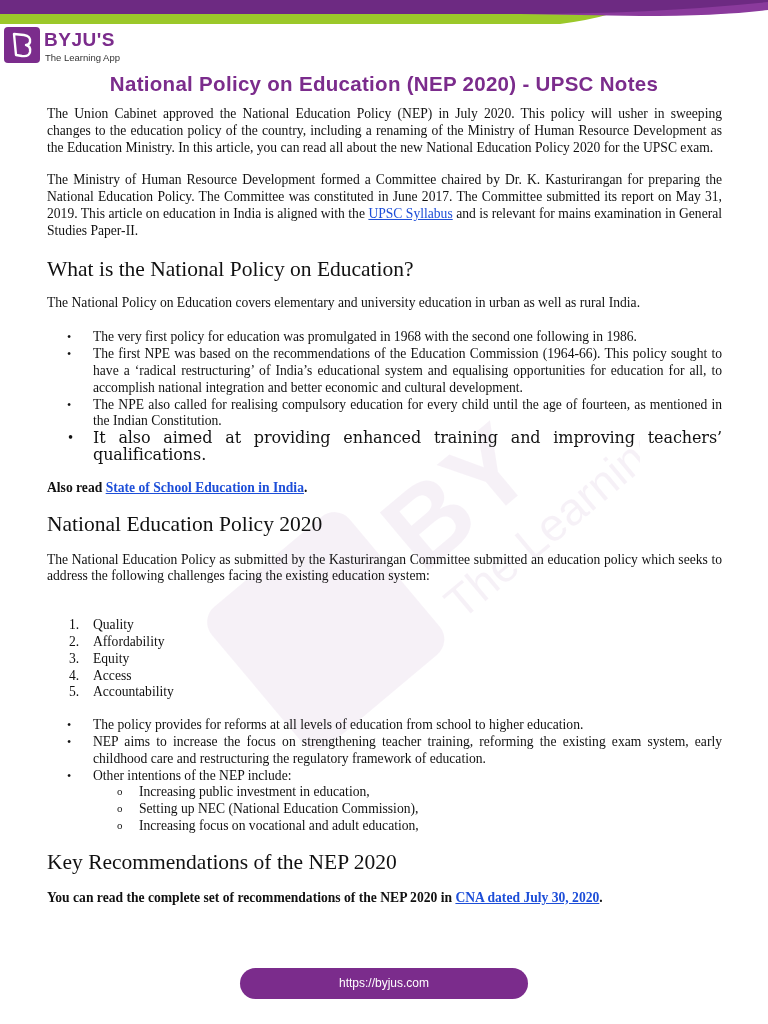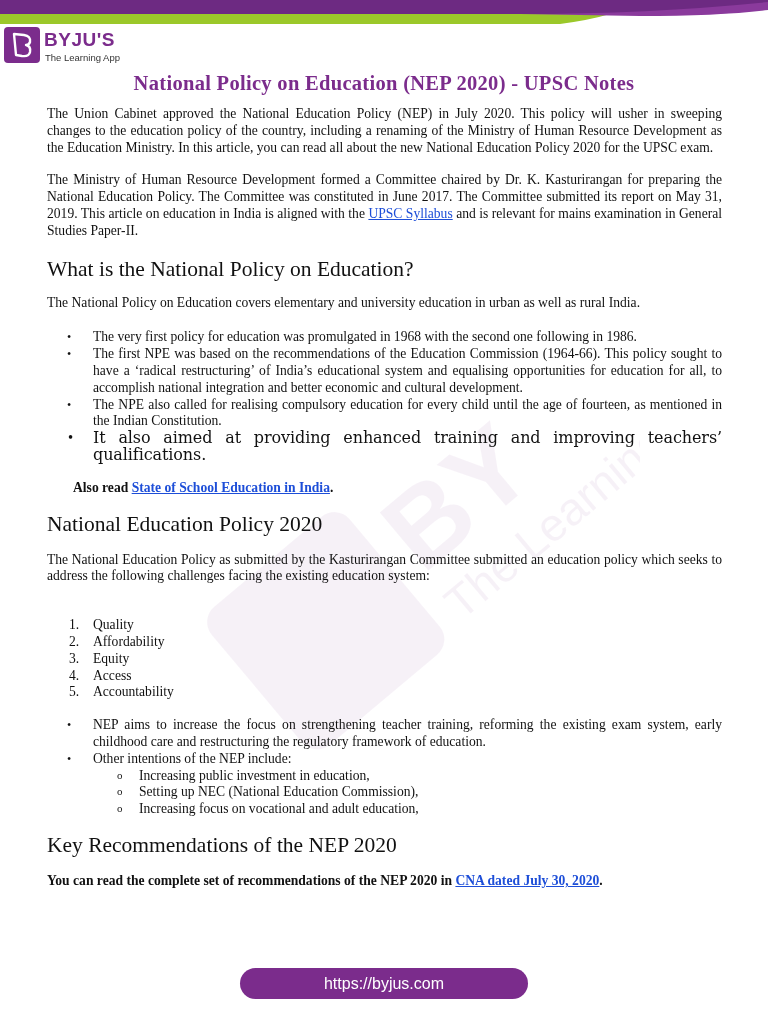--- a/index.html
+++ b/index.html
@@ -17,42 +17,42 @@
   .logo-text { margin-left: 4px; margin-top: 0; }
   .logo-name {
     font-family: "Liberation Sans", sans-serif; font-weight: bold; color: #7b2c8c;
     font-size: 19px; line-height: 26px; letter-spacing: 0.5px;
   }
   .logo-tag {
     font-family: "Liberation Sans", sans-serif; color: #333; font-size: 9.5px; line-height: 10px; margin-left: 1px;
   }
   .doc-title {
     position: absolute; left: 0; width: 768px; top: 72px; text-align: center;
-    font-family: Liberation Serif, serif; font-weight: bold; color: #7b2c8c;
+    font-family: Liberation Sans, sans-serif; font-weight: bold; color: #7b2c8c;
     font-size: 20.5px; letter-spacing: 0.3px; margin: 0;
   }
   .content { position: absolute; left: 47px; top: 106px; width: 675px; font-size: 13.6px; line-height: 16.8px; }
   p { margin: 0; text-align: justify; }
   .mb { margin-bottom: 16px; }
   h2 { font-weight: normal; font-size: 21.5px; margin: 0; line-height: 26px; }
   a { color: #1d4ed8; text-decoration: underline; }
   ul, ol { margin: 0; padding: 0; list-style: none; }
   .bul li { position: relative; padding-left: 46px; text-align: justify; }
   .bul li::before { content: "•"; position: absolute; left: 20px; top: 0; font-size: 12px; }
   .num li { position: relative; padding-left: 46px; }
   .num .n { position: absolute; left: 22px; }
   .sub li { position: relative; padding-left: 92px; }
   .sub li::before { content: "o"; position: absolute; left: 70px; top: -1px; font-size: 11px; }
   .sans-item { font-family: "DejaVu Serif", serif; font-size: 16px; letter-spacing: -0.1px; }
   .bold { font-weight: bold; }
   .watermark { position: absolute; left: 180px; top: 330px; width: 460px; height: 460px; opacity: 0.06; pointer-events: none; }
   .footer-pill {
     position: absolute; left: 240px; top: 968px; width: 288px; height: 31px;
     background: #7b2c8c; border-radius: 16px; color: #fff;
-    font-family: "Liberation Sans", sans-serif; font-size: 16px; line-height: 31px; text-align: center;
+    font-family: "Liberation Sans", sans-serif; font-size: 12px; line-height: 31px; text-align: center;
   }
 </style>
 </head>
 <body>
 
 <svg class="top-band" viewBox="0 0 768 26" preserveAspectRatio="none">
   <path d="M0 14 L610 14 Q590 20 560 24 L0 24 Z" fill="#9bc82a"></path>
   <path d="M0 0 L768 0 L768 8 Q740 14 700 14 L0 14 Z" fill="#6d2a82"></path>
   <path d="M520 14 Q650 14 768 2 L768 10 Q720 16 640 16 Z" fill="#8a3a9c"></path>
 </svg>
@@ -84,32 +84,33 @@
   <p class="mb"><span>The Ministry of Human Resource Development formed a Committee chaired by Dr. K. Kasturirangan for preparing the National Education Policy. The Committee was constituted in June 2017.  The Committee submitted its report on May 31, 2019. This article on education in India is aligned with the </span><a href="#">UPSC Syllabus</a><span> and is relevant for mains examination in General Studies Paper-II.</span></p>
 
   <h2 style="margin-top:8px; margin-bottom:13px;">What is the National Policy on Education?</h2>
   <p style="margin-bottom:18px;">The National  Policy on Education covers elementary and university education in urban as well as rural India.</p>
   <ul class="bul" style="margin-bottom:16px;">
     <li>The very first policy for education was promulgated in 1968 with the second one following in 1986.</li>
     <li><span>The first NPE was based on the recommendations of the Education Commission (1964-66). This policy sought to have a ‘radical restructuring’ of India’s educational system and equalising opportunities for education for all, to accomplish national integration and better economic and cultural development.</span></li>
     <li>The NPE also called for realising compulsory education for every child until the age of fourteen, as mentioned in the Indian Constitution.</li>
     <li class="sans-item">It also aimed at providing enhanced training and improving teachers’ qualifications.</li>
   </ul>
-  <p class="bold" style="margin-bottom:14px;margin-left:26px;"><span>Also read </span><a href="#">State of School Education in India</a><span>.</span></p>
+  <p class="bold" style="margin-bottom:14px;"><span>Also read </span><a href="#">State of School Education in India</a><span>.</span></p>
 
   <h2 style="margin-bottom:15px;">National Education Policy 2020</h2>
   <p style="margin-bottom:32px;">The National Education Policy as submitted by the Kasturirangan Committee submitted an education policy which seeks to address the following challenges facing the existing education system:</p>
   <ol class="num" style="margin-bottom:16px;">
     <li><span class="n">1.</span><span>Quality</span></li>
     <li><span class="n">2.</span><span>Affordability</span></li>
     <li><span class="n">3.</span><span>Equity</span></li>
     <li><span class="n">4.</span><span>Access</span></li>
     <li><span class="n">5.</span><span>Accountability</span></li>
   </ol>
   <ul class="bul">
+    <li>The policy provides for reforms at all levels of education from school to higher education.</li>
     <li>NEP aims to increase the focus on strengthening teacher training, reforming the existing exam system, early childhood care and restructuring the regulatory framework of education.</li>
     <li>Other intentions of the NEP include:</li>
   </ul>
   <ul class="sub" style="margin-bottom:14px;">
     <li>Increasing public investment in education,</li>
     <li>Setting up NEC (National Education Commission),</li>
     <li>Increasing focus on vocational and adult education,</li>
   </ul>
 
   <h2 style="margin-bottom:15px;">Key Recommendations of the NEP 2020</h2>

